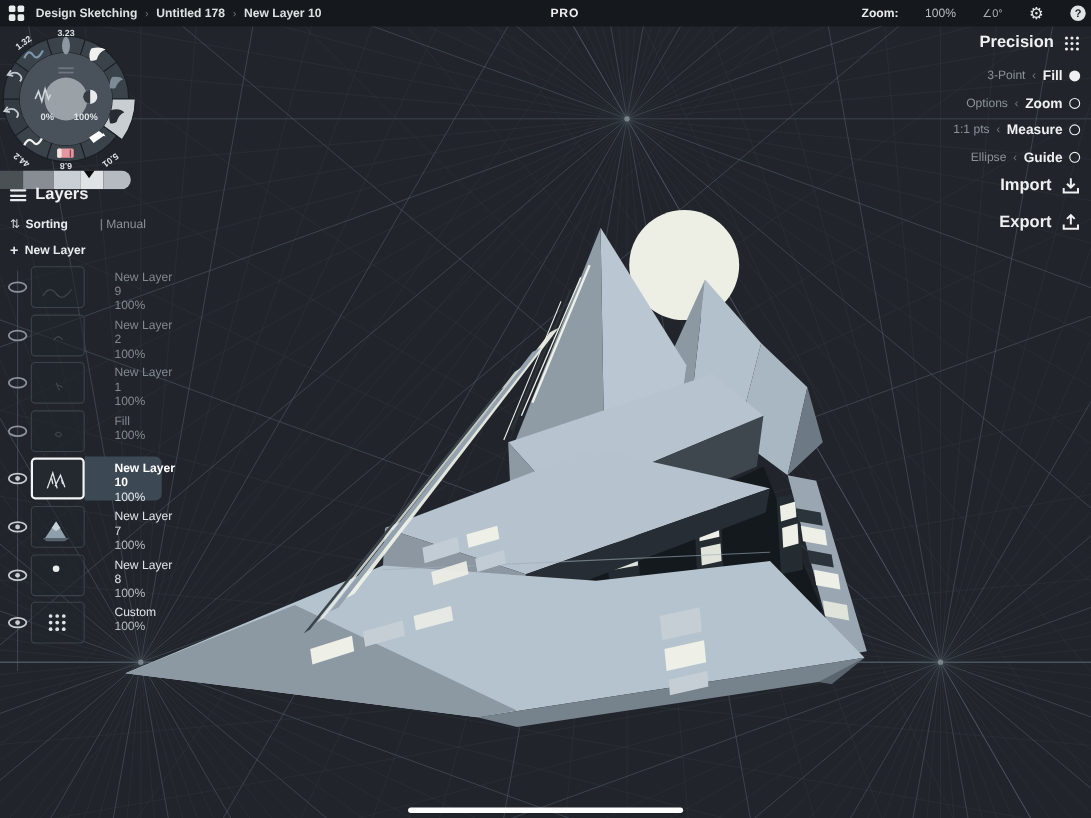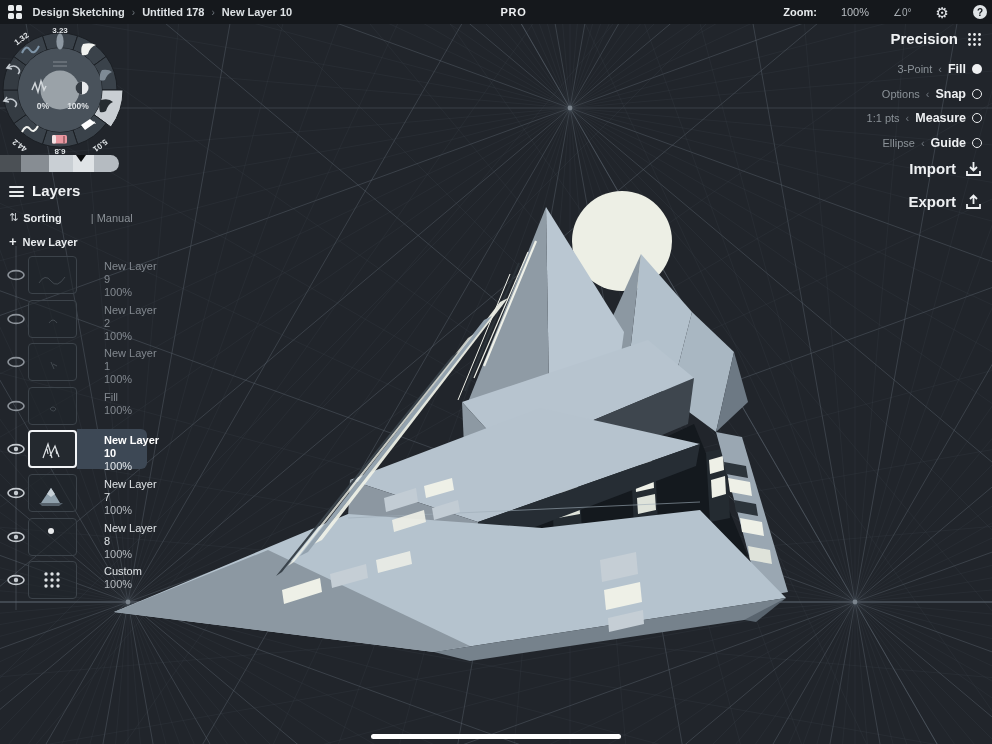--- a/index.html
+++ b/index.html
@@ -28,21 +28,21 @@
   #canvas{left:0;top:0;z-index:0;}
   
   #wheel{left:-10px;top:20px;z-index:20;}
   #undo{left:5px;top:60px;z-index:21;}
   #redo{left:2px;top:93px;z-index:21;}
   
   #shade{left:0;top:155px;width:119px;height:17px;z-index:20;border-radius:0 9px 9px 0;overflow:hidden;display:flex;}
   #shade div{height:100%;}
   #shade-notch{left:76px;top:155px;width:0;height:0;border-left:5px solid transparent;border-right:5px solid transparent;border-top:7px solid #0b0d0f;z-index:21;}
   
-  #layers{left:0;top:178px;width:160px;height:430px;z-index:20;}
+  #layers{left:0;top:164px;width:160px;height:430px;z-index:20;}
   #layers-title{left:32px;top:4px;font-size:15px;font-weight:700;color:#eef0f2;}
   .hamb{left:9px;top:8px;width:15px;}
   .hamb span{display:block;height:2px;background:#e9ecee;border-radius:1px;margin-bottom:2.5px;}
   #sorting{left:9px;top:33px;font-size:11px;display:flex;gap:5px;align-items:center;}
   #sorting .ic{color:#cfd3d7;font-size:11px;}
   #sorting b{color:#e9ecee;}
   #sorting .mode{color:#8b9197;padding-left:24px;}
   #newlayer{left:9px;top:57px;font-size:11px;font-weight:700;color:#e9ecee;display:flex;gap:6px;align-items:center;}
   #newlayer .plus{font-size:13px;line-height:1;}
   .lrow{left:0;width:160px;height:40px;}
@@ -636,21 +636,21 @@
 
   <div class="prow" style="top:31px;">
     <span class="sec">3-Point</span>
     <span class="chv">‹</span>
     <span class="pri">Fill</span>
     <span class="pdot on"></span>
   </div>
   <div class="prow" style="top:56px;">
     <span class="sec">Options</span>
     <span class="chv">‹</span>
-    <span class="pri">Snap</span>
+    <span class="pri">Zoom</span>
     <span class="pdot off"></span>
   </div>
   <div class="prow" style="top:80px;">
     <span class="sec">1:1 pts</span>
     <span class="chv">‹</span>
     <span class="pri">Measure</span>
     <span class="pdot off"></span>
   </div>
   <div class="prow" style="top:105px;">
     <span class="sec">Ellipse</span>

